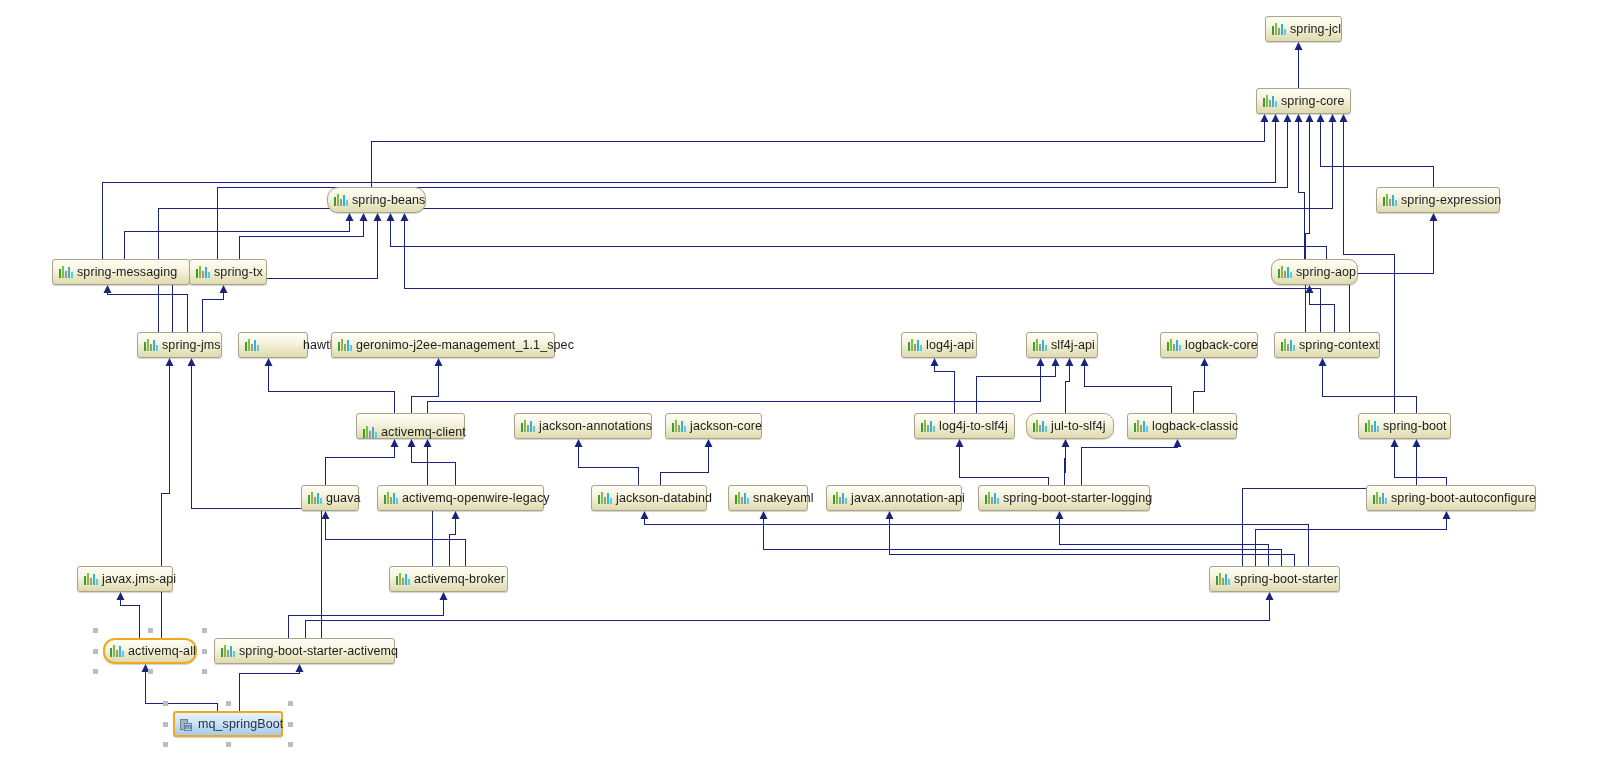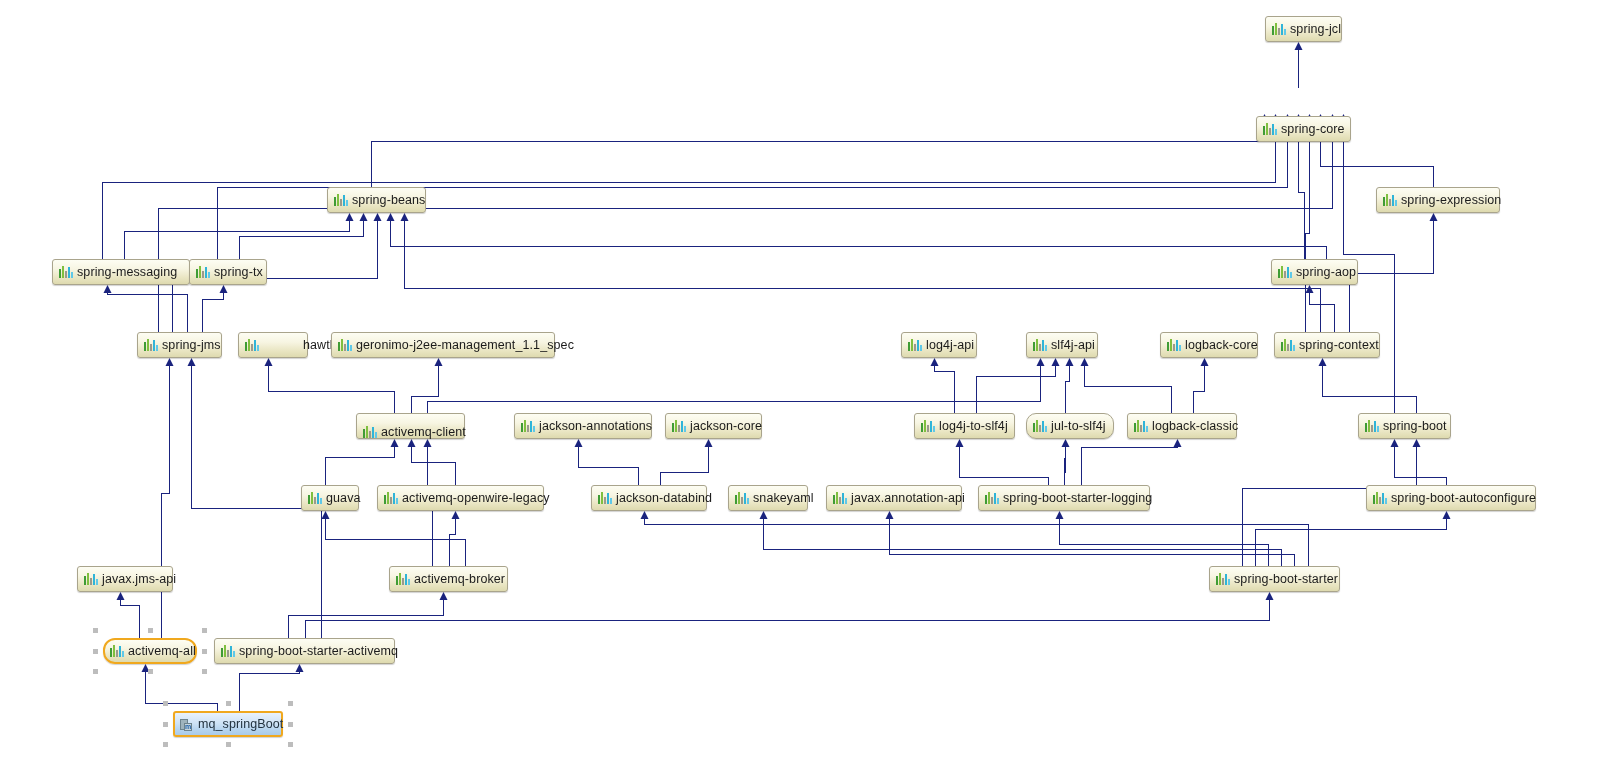--- a/index.html
+++ b/index.html
@@ -150,31 +150,31 @@
       <div class="node" style="left: 1265px; top: 16px; width: 77px;">
         <span class="ico">
           <i></i>
           <i></i>
           <i></i>
           <i></i>
           <i></i>
         </span>
         <span class="lbl">spring-jcl</span>
       </div>
-      <div class="node" style="left: 1256px; top: 88px; width: 95px; margin-top: 28px;">
+      <div class="node" style="left: 1256px; top: 88px; width: 95px;">
         <span class="ico">
           <i></i>
           <i></i>
           <i></i>
           <i></i>
           <i></i>
         </span>
         <span class="lbl">spring-core</span>
       </div>
-      <div class="node" style="left: 327px; top: 187px; width: 99px;">
+      <div class="node" style="left: 327px; top: 187px; width: 99px; border-radius: 11px;">
         <span class="ico">
           <i></i>
           <i></i>
           <i></i>
           <i></i>
           <i></i>
         </span>
         <span class="lbl">spring-beans</span>
       </div>
       <div class="node" style="left: 1376px; top: 187px; width: 124px;">
@@ -200,21 +200,21 @@
       <div class="node" style="left: 189px; top: 259px; width: 78px;">
         <span class="ico">
           <i></i>
           <i></i>
           <i></i>
           <i></i>
           <i></i>
         </span>
         <span class="lbl">spring-tx</span>
       </div>
-      <div class="node" style="left: 1271px; top: 259px; width: 87px;">
+      <div class="node" style="left: 1271px; top: 259px; width: 87px; border-radius: 9px;">
         <span class="ico">
           <i></i>
           <i></i>
           <i></i>
           <i></i>
           <i></i>
         </span>
         <span class="lbl">spring-aop</span>
       </div>
       <div class="node" style="left: 137px; top: 332px; width: 85px;">

